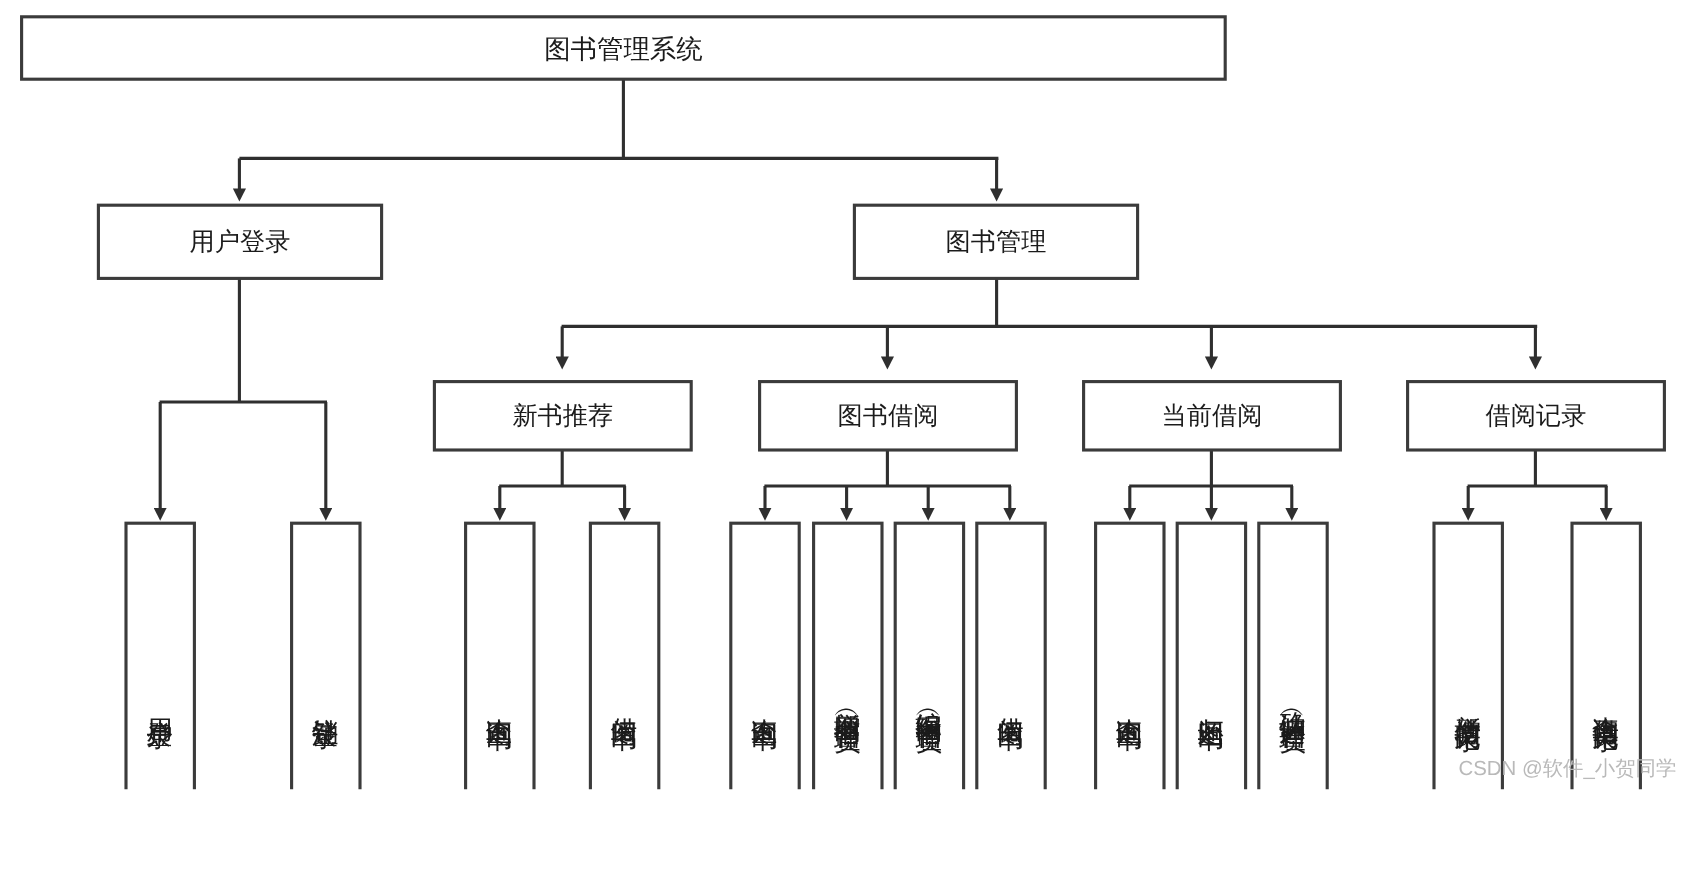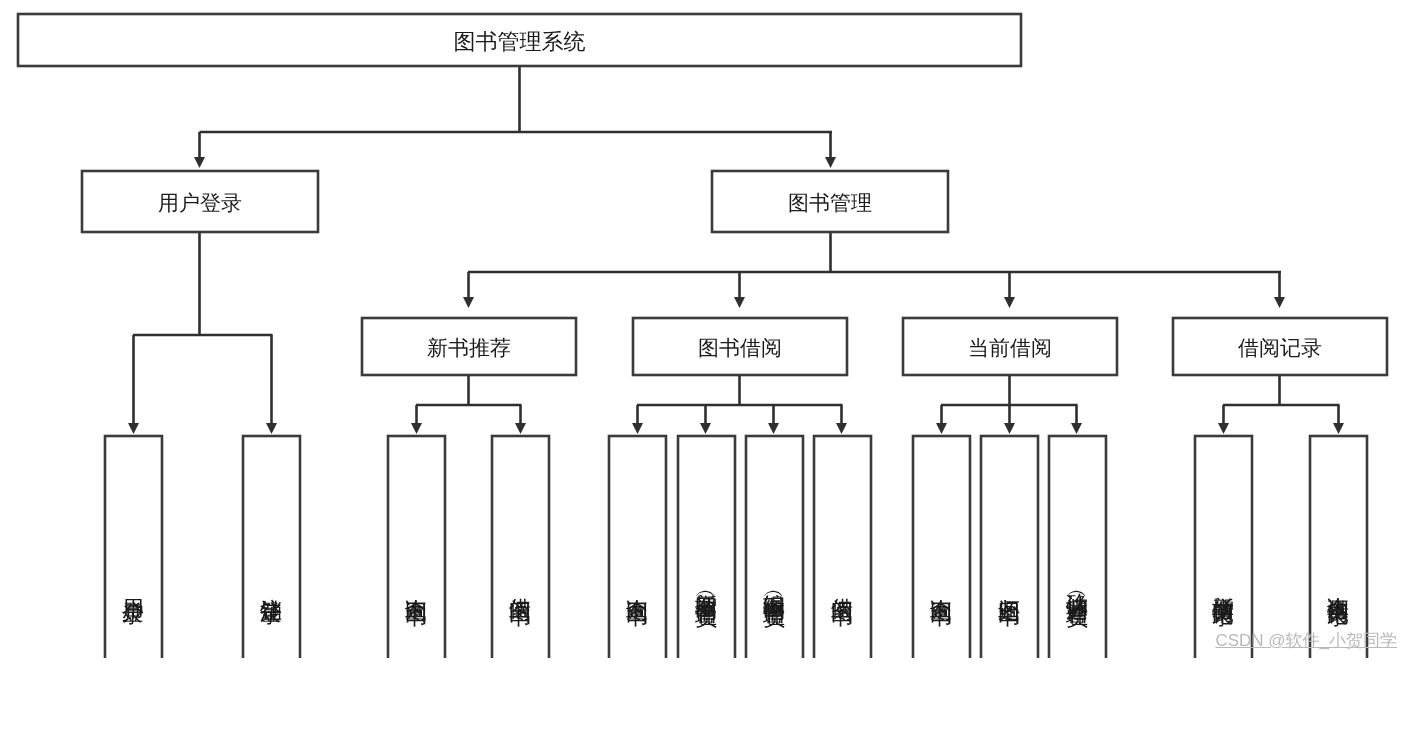--- a/index.html
+++ b/index.html
@@ -67,21 +67,20 @@
   }
   .watermark {
     position: absolute;
     right: 8px;
     bottom: 6px;
     font-family: "Liberation Sans", "DejaVu Sans", sans-serif;
     font-size: 17px;
     color: #b9b9b9;
     white-space: nowrap;
     pointer-events: none;
-    text-decoration: underline;
   }
 </style>
 </head>
 <body>
 
 <div id="diagram-root">
 
   <svg id="tree-svg" viewBox="0 0 1405 747">
 
     <defs>

